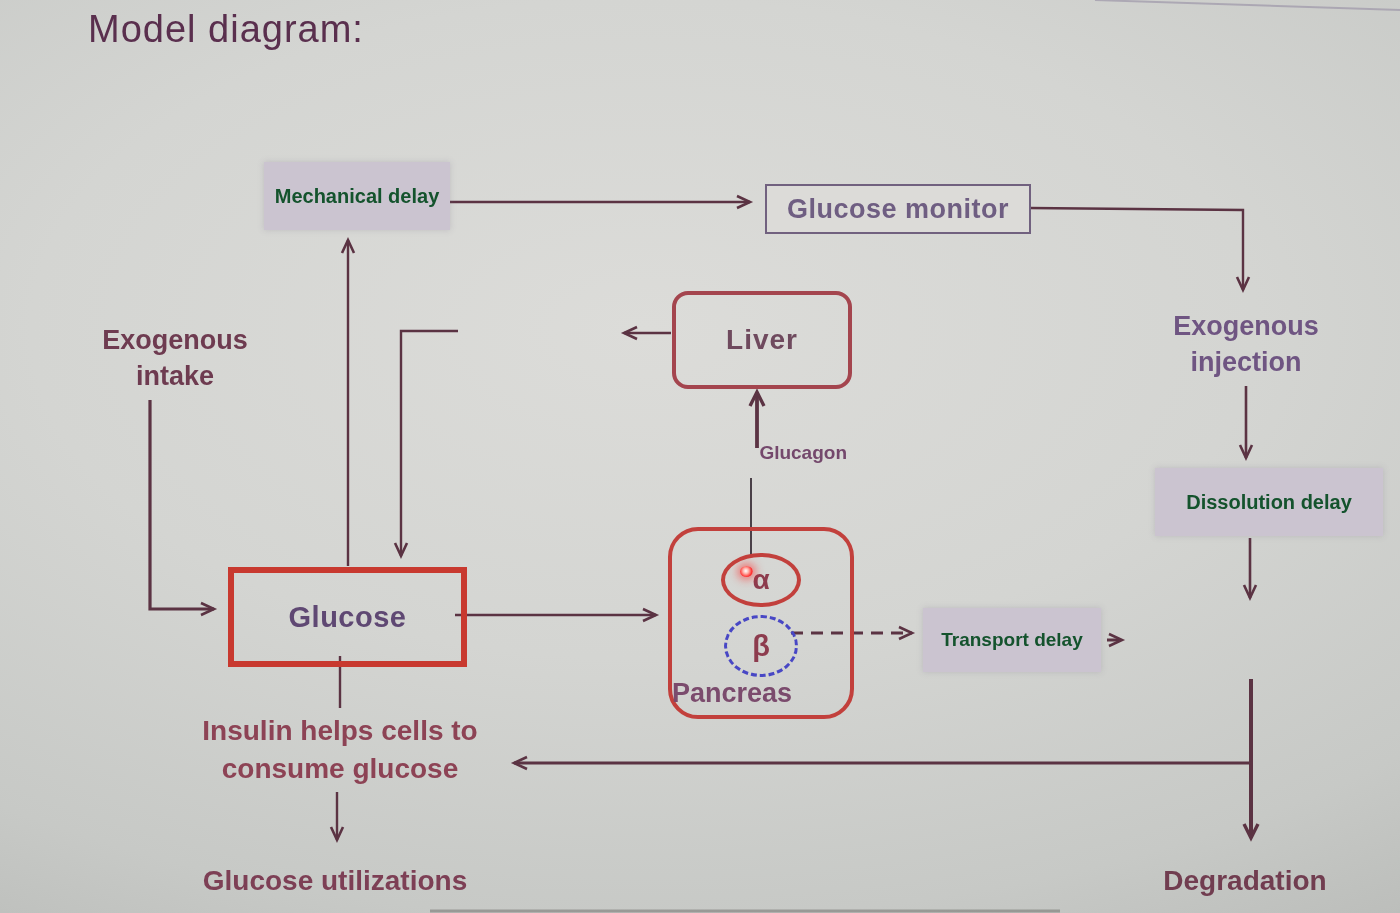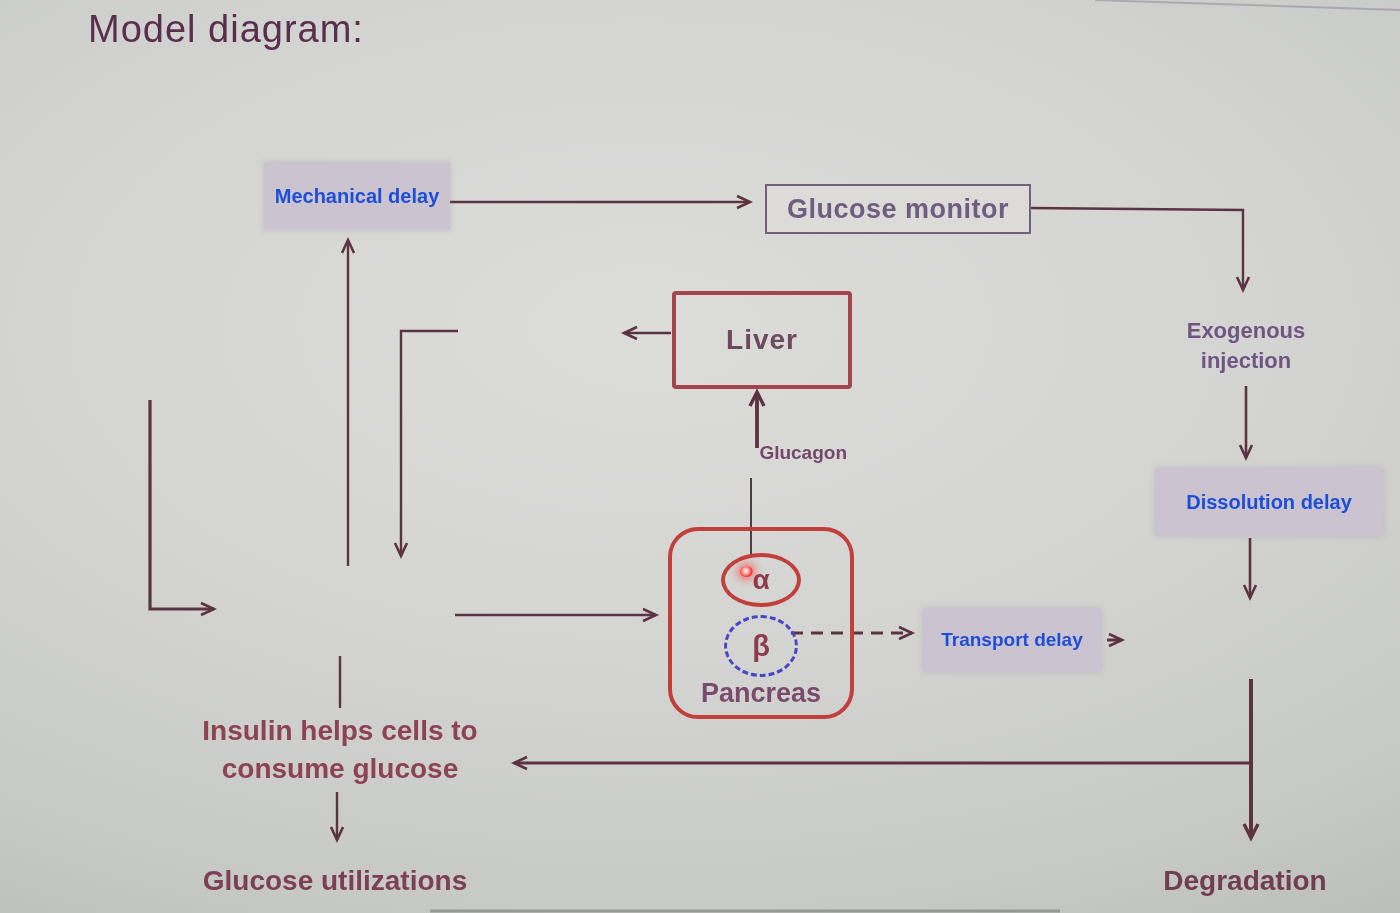--- a/index.html
+++ b/index.html
@@ -11,32 +11,32 @@
   #stage{
     position:relative;width:1400px;height:913px;overflow:hidden;
     background:
       radial-gradient(ellipse 115% 95% at 46% 36%, #dcdcd9 0%, #d4d5d2 38%, #c7c9c6 68%, #aeb0ad 100%);
   }
   .abs{position:absolute;}
   .title{
     font-size:38px;color:#5a2f4e;letter-spacing:1px;font-weight:500;
   }
   .delaybox{
-    background:#cbc4d0;color:#1d4ed8;font-weight:bold;
+    background:#cbc4d0;color:#14532d;font-weight:bold;
     display:flex;align-items:center;justify-content:center;text-align:center;
     font-size:20px;line-height:1.45;
     box-shadow:0 0 6px rgba(120,110,130,.25);
   }
   .monitorbox{
     border:2px solid #71617f;background:#dcdbd8;color:#6f5e82;
     display:flex;align-items:center;justify-content:center;
     font-size:27px;letter-spacing:.5px;font-weight:600;
   }
   .liverbox{
-    border:4px solid #a4454e;border-radius:4px;color:#6f4a5e;
+    border:4px solid #a4454e;border-radius:16px;color:#6f4a5e;
     display:flex;align-items:center;justify-content:center;
     font-size:28px;font-weight:600;letter-spacing:1px;
   }
   .glucosebox{
     border:6px solid #c8392f;color:#5f4873;
     display:flex;align-items:center;justify-content:center;
     font-size:29px;font-weight:600;letter-spacing:.5px;
   }
   .insulinbox{
     border:5px solid #5548b6;color:#52406b;
@@ -52,21 +52,21 @@
     display:flex;align-items:center;justify-content:center;
     color:#8d3c4e;font-size:28px;font-weight:600;
   }
   .betacell{
     position:absolute;left:50%;transform:translateX(-50%);top:84px;
     width:68px;height:56px;border:3.5px dashed #4847c5;border-radius:50%;
     display:flex;align-items:center;justify-content:center;
     color:#8d3c4e;font-size:29px;font-weight:600;
   }
   .pancreaslabel{
-    position:absolute;left:0;right:0;bottom:6px;text-align:center;
+    position:absolute;left:0;right:0;bottom:6px;
     color:#7b4b6d;font-size:27px;font-weight:600;
   }
   .flabel{
     text-align:center;font-weight:600;line-height:1.35;
   }
   .laserdot{
     width:13px;height:11px;border-radius:50%;
     background:radial-gradient(circle at 45% 45%, #ffffff 0%, #ffb0a8 30%, #ff2a2a 65%, rgba(255,42,42,0) 100%);
     box-shadow:0 0 8px 3px rgba(255,40,40,.55);
   }
@@ -113,38 +113,40 @@
 
 
   <div class="abs delaybox" style="left:1155px;top:468px;width:188px;height:68px;padding:0 20px;">Dissolution delay</div>
 
   <div class="abs delaybox" style="left:923px;top:608px;width:142px;height:64px;padding:0 18px;font-size:19px;">Transport delay</div>
 
   <div class="abs monitorbox" style="left:765px;top:184px;width:262px;height:46px;">Glucose monitor</div>
 
   <div class="abs liverbox" style="left:672px;top:291px;width:172px;height:90px;">Liver</div>
 
+  <div class="abs glucosebox" style="left:228px;top:567px;width:227px;height:88px;">Glucose</div>
 
 
   <div class="abs pancreasbox" style="left:668px;top:527px;width:178px;height:184px;">
     <div class="alphacell">
       <span>α</span>
     </div>
     <div class="betacell">
       <span>β</span>
     </div>
     <div class="pancreaslabel">Pancreas</div>
   </div>
 
   <div class="abs laserdot" style="left:740px;top:566px;"></div>
 
+  <div class="abs flabel" style="left:60px;top:322px;width:230px;font-size:27px;color:#6e3b50;">Exogenous intake</div>
 
   <div class="abs flabel" style="left:667px;top:440px;width:180px;font-size:19px;color:#74486c;text-align:right;">Glucagon</div>
 
-  <div class="abs flabel" style="left:1148px;top:316px;width:196px;font-size:22px;color:#6f5582;">Exogenous injection</div>
+  <div class="abs flabel" style="left:1148px;top:308px;width:196px;font-size:27px;color:#6f5582;">Exogenous injection</div>
 
   <div class="abs flabel" style="left:185px;top:712px;width:310px;font-size:28px;color:#8d4355;">Insulin helps cells to consume glucose</div>
 
   <div class="abs flabel" style="left:1120px;top:862px;width:250px;font-size:28px;color:#713d50;">Degradation</div>
 
   <div class="abs flabel" style="left:165px;top:862px;width:340px;font-size:28px;color:#7d3f55;">Glucose utilizations</div>
 
 </div>
 
 </body></html>

